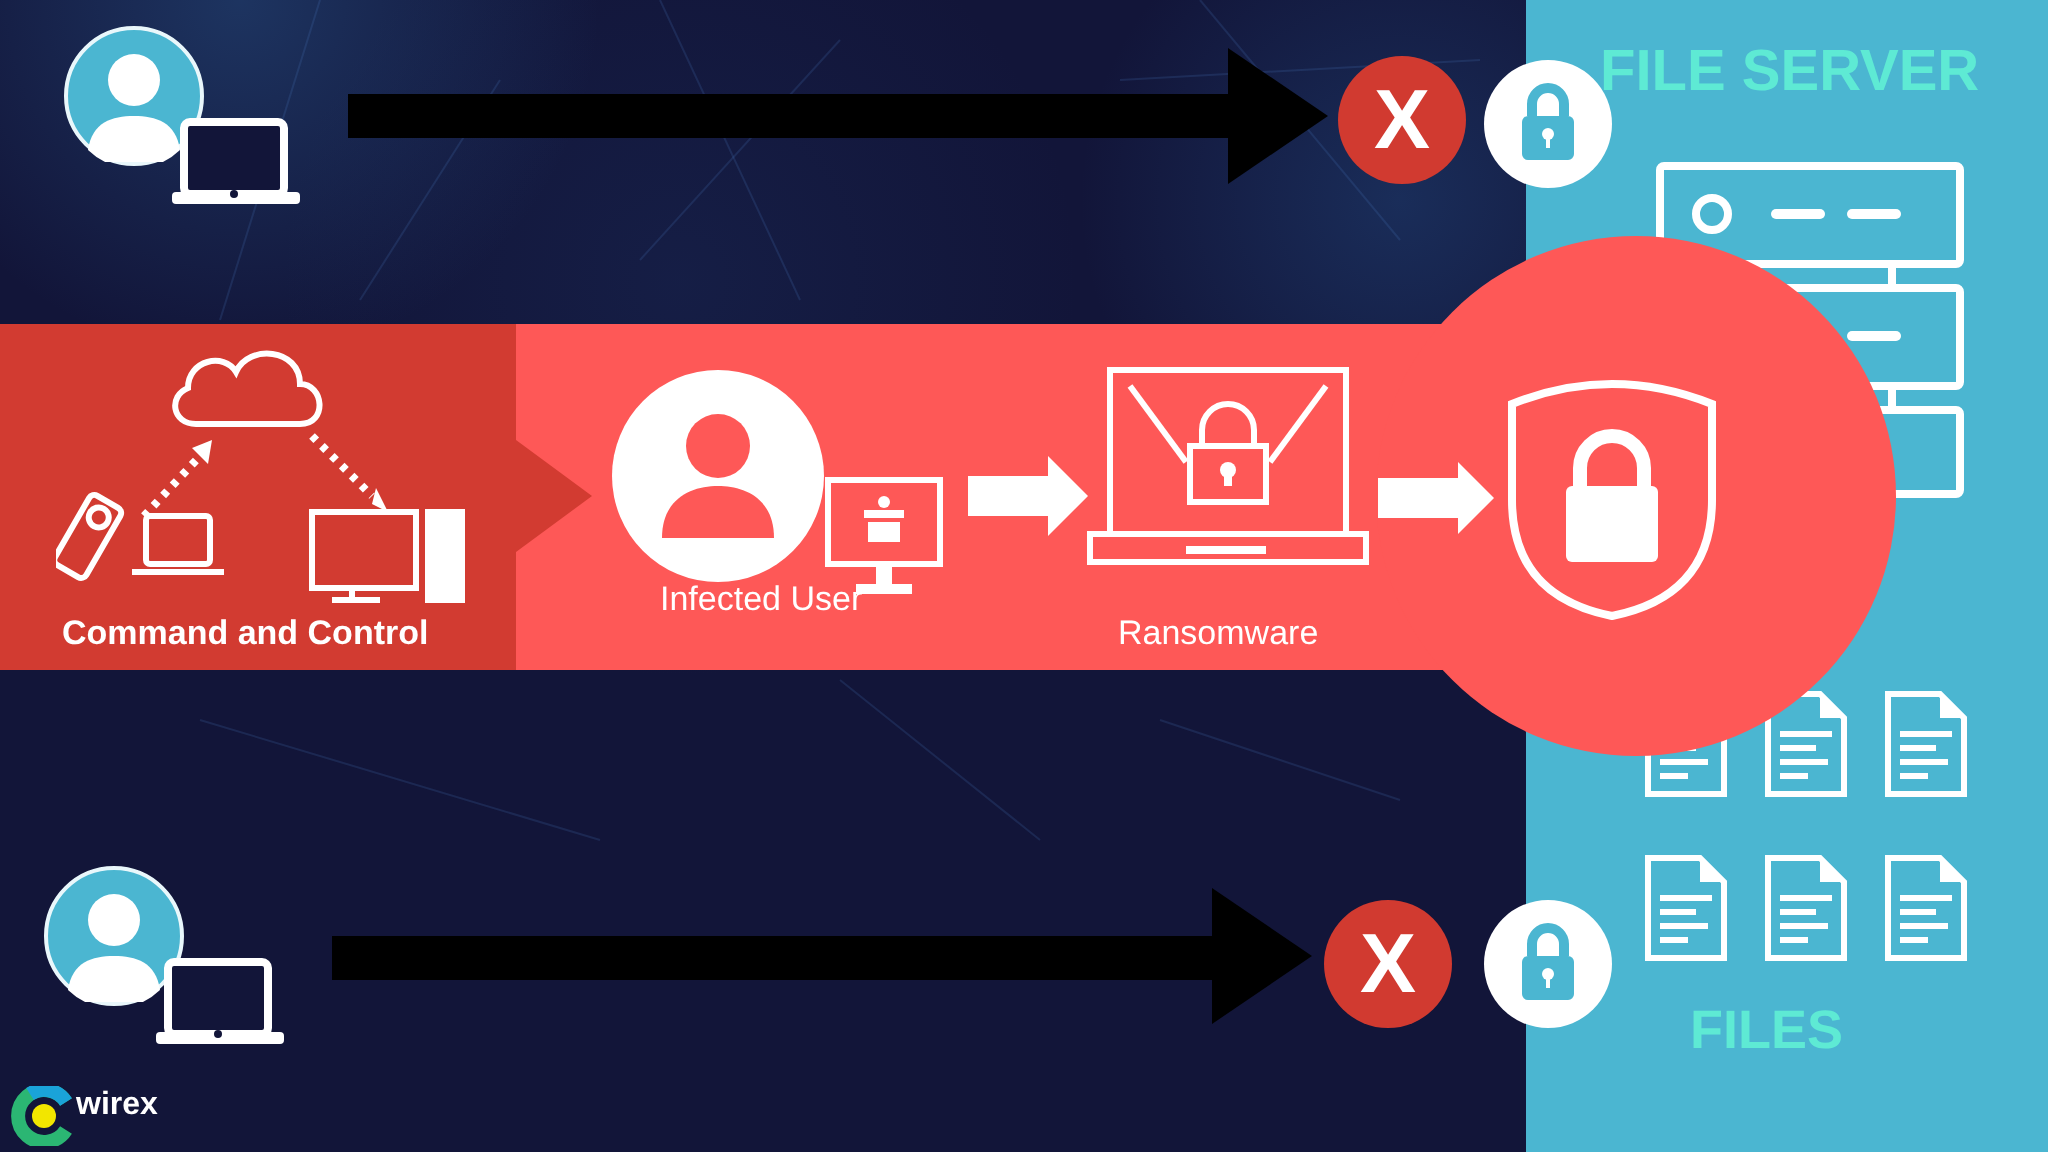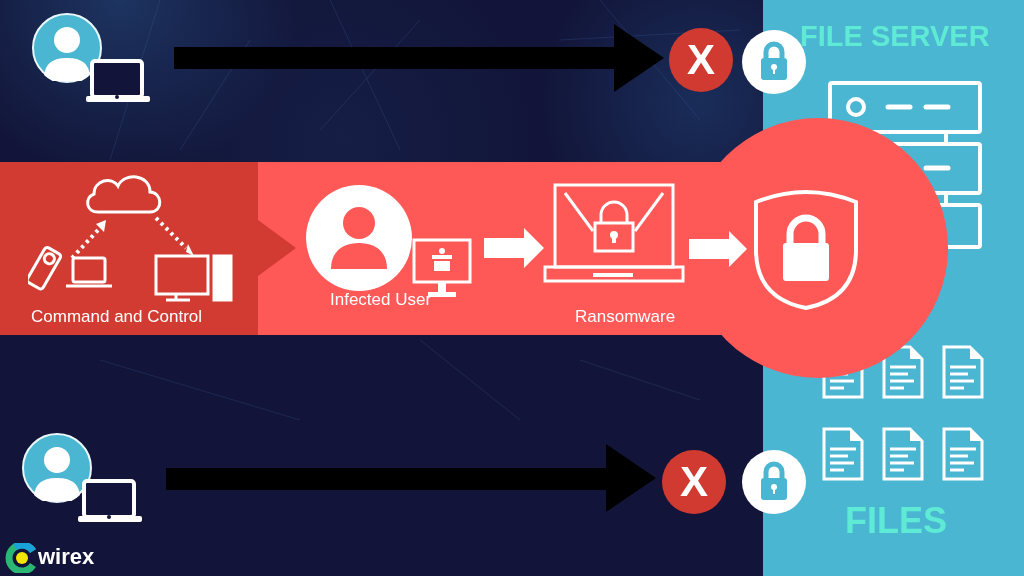--- a/index.html
+++ b/index.html
@@ -19,21 +19,21 @@
   .notch { left:258px; top:220px; width:0; height:0;
            border-top:28px solid transparent; border-bottom:28px solid transparent;
            border-left:38px solid #d23b31; }
   .big-circle { left:688px; top:118px; width:260px; height:260px; border-radius:50%; background:#fe5857; }
   .label { color:#fff; font-size:17px; position:absolute; white-space:nowrap; }
   .title { color:#5eead4; font-weight:bold; position:absolute; white-space:nowrap; }
   .black-arrow-bar { background:#000; position:absolute; }
   .x-badge { position:absolute; width:64px; height:64px; border-radius:50%; background:#d13a30;
              color:#fff; font-weight:bold; font-size:42px; text-align:center; line-height:64px; }
   .lock-badge { position:absolute; width:64px; height:64px; border-radius:50%; background:#fff; }
-  .logo-text { position:absolute; color:#fff; font-weight:bold; font-size:22px; letter-spacing:0px; }
+  .logo-text { position:absolute; color:#fff; font-weight:bold; font-size:16px; letter-spacing:0px; }
 </style>
 </head>
 <body>
 
 <div class="bg">
   <svg width="1024" height="576">
     <g stroke="rgba(80,130,200,0.18)" stroke-width="1" fill="none">
       <line x1="160" y1="0" x2="110" y2="160"></line>
       <line x1="250" y1="40" x2="180" y2="150"></line>
       <line x1="330" y1="0" x2="400" y2="150"></line>
@@ -83,21 +83,21 @@
     </defs>
     <use href="#doc" x="2" y="2"></use>
     <use href="#doc" x="62" y="2"></use>
     <use href="#doc" x="122" y="2"></use>
     <use href="#doc" x="2" y="84"></use>
     <use href="#doc" x="62" y="84"></use>
     <use href="#doc" x="122" y="84"></use>
   </svg>
 </div>
 
-<div class="title" style="left:845px; top:500px; font-size:36px;text-align:center;">FILES</div>
+<div class="title" style="left:845px; top:500px; font-size:27px;text-align:center;">FILES</div>
 
 <div class="abs band"></div>
 <div class="abs band-dark"></div>
 <div class="abs notch"></div>
 <div class="abs big-circle"></div>
 
 <svg class="abs" style="left:28px; top:168px;" width="220" height="135">
   <g stroke="#fff" stroke-width="3" fill="none">
     <path d="M70 44 C58 44 56 30 66 26 C66 12 84 8 90 18 C96 4 122 6 122 24 C134 24 136 44 122 44 Z"></path>
 
@@ -115,21 +115,21 @@
 
     <rect x="186" y="88" width="17" height="44" fill="#fff"></rect>
   </g>
   <g stroke="#fff" stroke-width="4" stroke-dasharray="3 4">
     <line x1="44" y1="90" x2="72" y2="60"></line>
     <line x1="128" y1="50" x2="158" y2="80"></line>
   </g>
   <path d="M68 56 L78 52 L76 64 Z" fill="#fff"></path>
   <path d="M158 84 L166 88 L160 76 Z" fill="#fff"></path>
 </svg>
-<div class="label" style="left:31px; top:307px;">Command and Control</div>
+<div class="label" style="left:31px; top:307px;font-weight:bold;">Command and Control</div>
 
 <div class="abs" style="left:306px; top:185px; width:106px; height:106px; border-radius:50%; background:#fff;"></div>
 <svg class="abs" style="left:306px; top:185px;" width="106" height="106">
   <circle cx="53" cy="38" r="16" fill="#fe5857"></circle>
   <path d="M25 84 C25 64 40 58 53 58 C66 58 81 64 81 84 Z" fill="#fe5857"></path>
 </svg>
 <svg class="abs" style="left:412px; top:238px;" width="62" height="62">
   <rect x="2" y="2" width="56" height="42" stroke="#fff" stroke-width="3" fill="#fe5857"></rect>
   <rect x="26" y="44" width="8" height="10" fill="#fff"></rect>
   <rect x="16" y="54" width="28" height="5" fill="#fff"></rect>
@@ -151,21 +151,21 @@
     <path d="M2 84 H140 V98 H2 Z"></path>
     <line x1="22" y1="10" x2="50" y2="48"></line>
     <line x1="120" y1="10" x2="92" y2="48"></line>
     <path d="M58 40 V32 A13 13 0 0 1 84 32 V40"></path>
     <rect x="52" y="40" width="38" height="28" fill="#fe5857"></rect>
   </g>
   <circle cx="71" cy="52" r="4" fill="#fff"></circle>
   <rect x="69" y="54" width="4" height="6" fill="#fff"></rect>
   <rect x="50" y="90" width="40" height="4" fill="#fff"></rect>
 </svg>
-<div class="label" style="left:559px; top:307px;margin-left:16px;">Ransomware</div>
+<div class="label" style="left:559px; top:307px;">Ransomware</div>
 
 <svg class="abs" style="left:689px; top:231px;" width="60" height="36">
   <path d="M0 8 H40 V0 L58 18 L40 36 V28 H0 Z" fill="#fff"></path>
 </svg>
 
 <svg class="abs" style="left:752px; top:188px;" width="110" height="124">
   <path d="M4 14 Q54 -6 104 14 V62 Q104 110 54 120 Q4 110 4 62 Z" stroke="#fff" stroke-width="4" fill="none"></path>
   <path d="M38 56 V46 A16 16 0 0 1 70 46 V56" stroke="#fff" stroke-width="7" fill="none"></path>
   <rect x="31" y="55" width="46" height="38" rx="3" fill="#fff"></rect>
 </svg>

